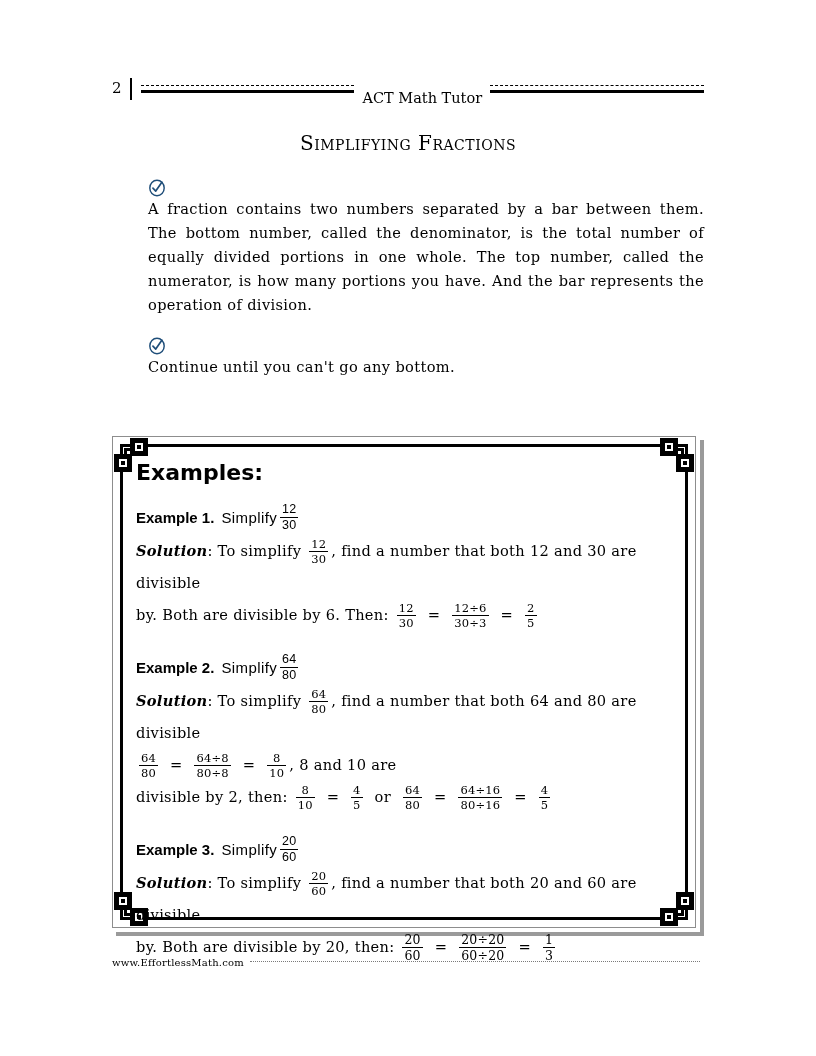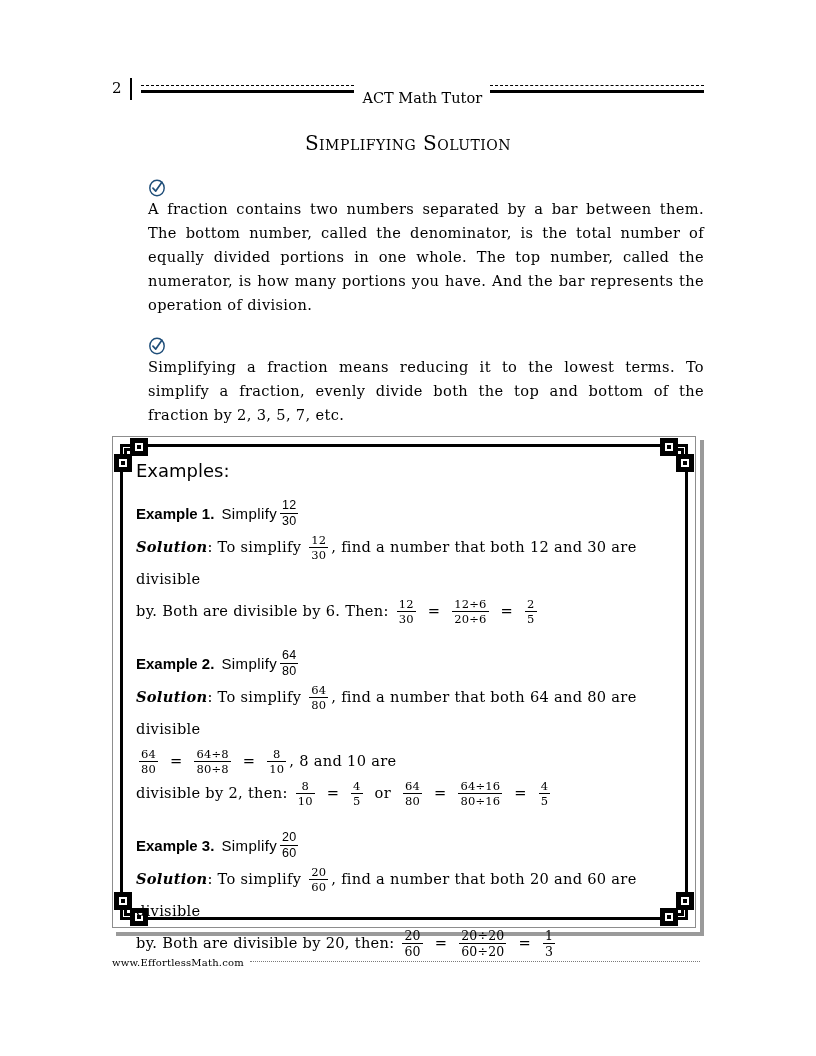--- a/index.html
+++ b/index.html
@@ -184,22 +184,22 @@
   
   .box-content {
     position: absolute;
     left: 28px;
     top: 28px;
     right: 22px;
     bottom: 20px;
   }
   .examples-heading {
     font-family: "DejaVu Sans", "Liberation Sans", sans-serif;
-    font-size: 18px;
-    font-weight: normal;
+    font-size: 22px;
+    font-weight: bold;
     margin-bottom: 18px;
   }
   .ex-block { margin-bottom: 22px; }
   .ex-title {
     font-family: Liberation Sans, sans-serif;
     font-size: 15px;
     line-height: 30px;
     display: flex;
     align-items: center;
     margin-bottom: 2px;
@@ -275,43 +275,34 @@
         <span class="solid"></span>
       </span>
       <span class="header-title">ACT Math Tutor</span>
       <span class="rule-seg">
         <span class="dashed"></span>
         <span class="solid"></span>
       </span>
     </span>
   </div>
 
-  <div class="doc-title">Simplifying Solution</div>
+  <div class="doc-title">Simplifying Fractions</div>
 
   <div class="bullets">
 
     <div class="bullet-row">
       <span class="bullet-icon">
         <svg viewBox="0 0 20 20" width="18" height="18">
           <ellipse cx="10" cy="10" rx="8" ry="8.6" fill="none" stroke="#1F4E79" stroke-width="1.6"></ellipse>
           <path d="M5.5 10.2 L8.6 13.4 L15.4 3.6" fill="none" stroke="#1F4E79" stroke-width="1.9" stroke-linecap="round" stroke-linejoin="round"></path>
         </svg>
       </span>
       <span class="bullet-text">A fraction contains two numbers separated by a bar between them. The bottom number, called the denominator, is the total number of equally divided portions in one whole. The top number, called the numerator, is how many portions you have. And the bar represents the operation of division.</span>
     </div>
 
-    <div class="bullet-row">
-      <span class="bullet-icon">
-        <svg viewBox="0 0 20 20" width="18" height="18">
-          <ellipse cx="10" cy="10" rx="8" ry="8.6" fill="none" stroke="#1F4E79" stroke-width="1.6"></ellipse>
-          <path d="M5.5 10.2 L8.6 13.4 L15.4 3.6" fill="none" stroke="#1F4E79" stroke-width="1.9" stroke-linecap="round" stroke-linejoin="round"></path>
-        </svg>
-      </span>
-      <span class="bullet-text">Simplifying a fraction means reducing it to the lowest terms. To simplify a fraction, evenly divide both the top and bottom of the fraction by 2, 3, 5, 7, etc.</span>
-    </div>
 
     <div class="bullet-row">
       <span class="bullet-icon">
         <svg viewBox="0 0 20 20" width="18" height="18">
           <ellipse cx="10" cy="10" rx="8" ry="8.6" fill="none" stroke="#1F4E79" stroke-width="1.6"></ellipse>
           <path d="M5.5 10.2 L8.6 13.4 L15.4 3.6" fill="none" stroke="#1F4E79" stroke-width="1.9" stroke-linecap="round" stroke-linejoin="round"></path>
         </svg>
       </span>
       <span class="bullet-text nojust">Continue until you can't go any bottom.</span>
     </div>
@@ -392,21 +383,21 @@
             <span class="ln">by. Both are divisible by 6. Then:</span>
             <span class="frac">
               <span class="num">12</span>
               <span class="bar"></span>
               <span class="den">30</span>
             </span>
             <span class="eq">=</span>
             <span class="frac">
               <span class="num">12÷6</span>
               <span class="bar"></span>
-              <span class="den">20÷6</span>
+              <span class="den">30÷3</span>
             </span>
             <span class="eq">=</span>
             <span class="frac">
               <span class="num">2</span>
               <span class="bar"></span>
               <span class="den">5</span>
             </span>
           </span>
         </div>
       </div>

